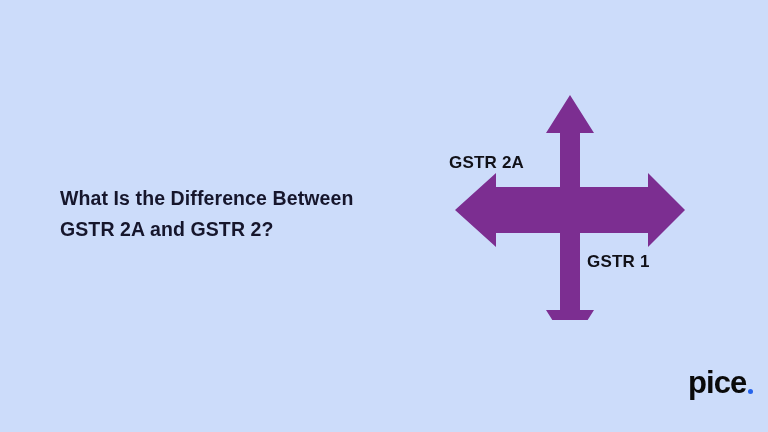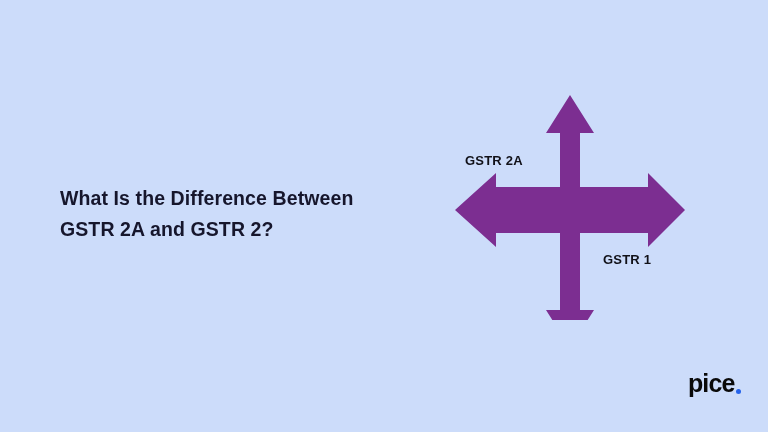--- a/index.html
+++ b/index.html
@@ -42,41 +42,40 @@
     top:86px;
     width:248px;
     height:234px;
   }
   #arrow-graphic svg { display:block; width:100%; height:100%; }
 
   
   .arrow-label {
     position:absolute;
     font-weight:bold;
-    font-size:13px;
+    font-size:17px;
     letter-spacing:0.2px;
     color:#111118;
     white-space:nowrap;
-    margin-left:16px;
   }
   #label-gstr2a { left:449px; top:153px; }
   #label-gstr2  { left:587px; top:252px; }
 
   
   #brand-logo {
     position:absolute;
     left:688px;
     top:368px;
     display:flex;
     align-items:flex-end;
     height:30px;
   }
   #brand-wordmark {
     font-weight:bold;
-    font-size:25px;
+    font-size:31px;
     line-height:30px;
     letter-spacing:-0.9px;
     color:#0a0a0a;
   }
   #brand-dot {
     width:5px; height:5px;
     border-radius:50%;
     background:#2563eb;
     margin-left:1.5px;
     margin-bottom:4px;

